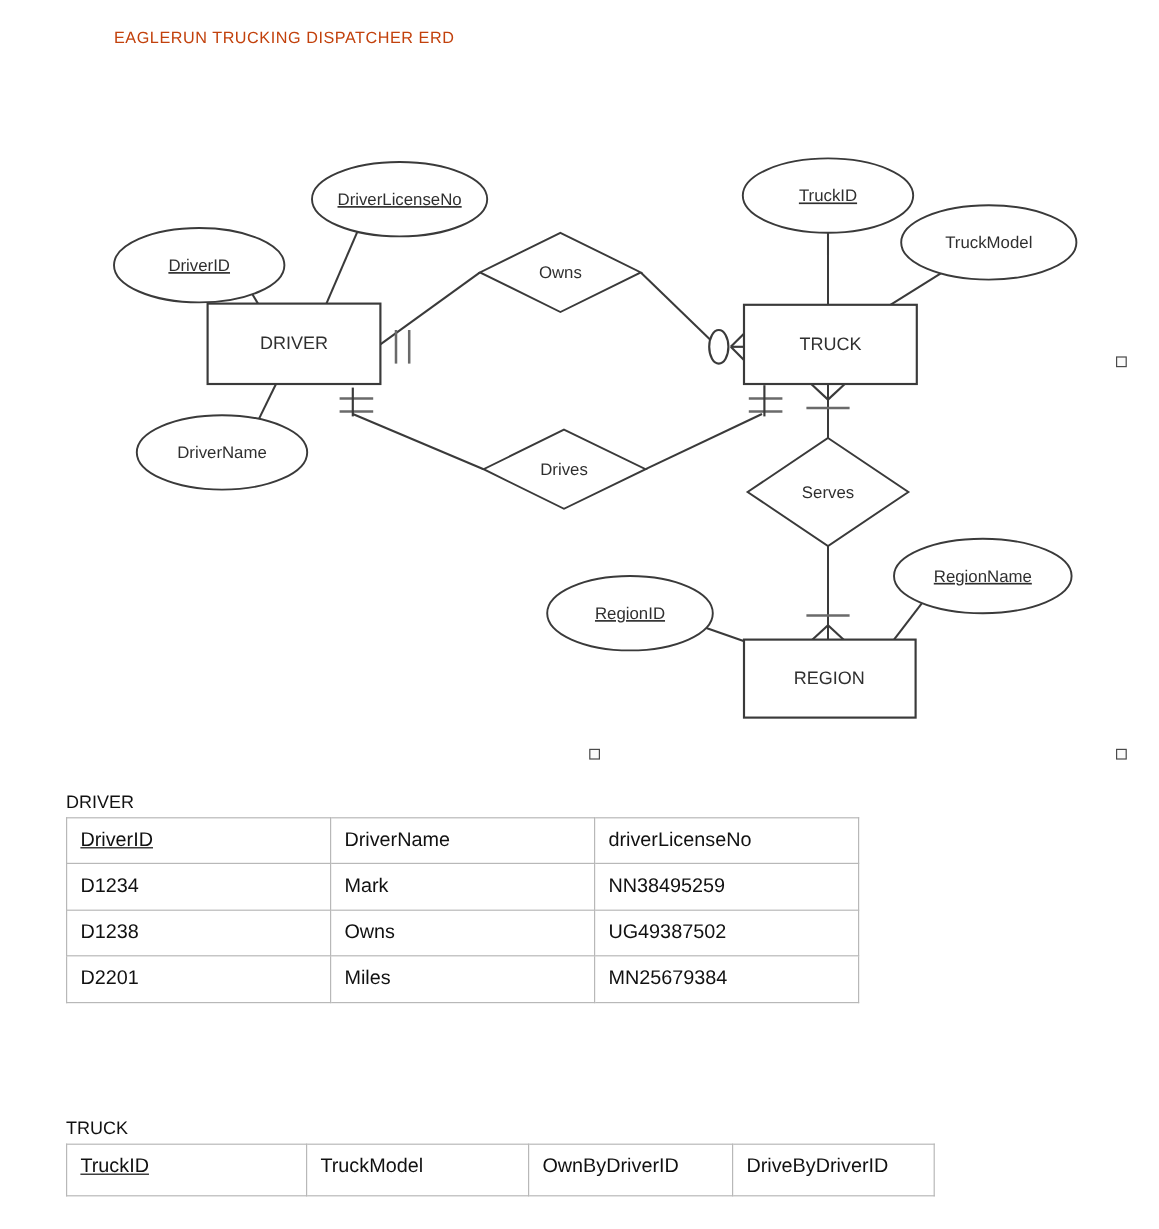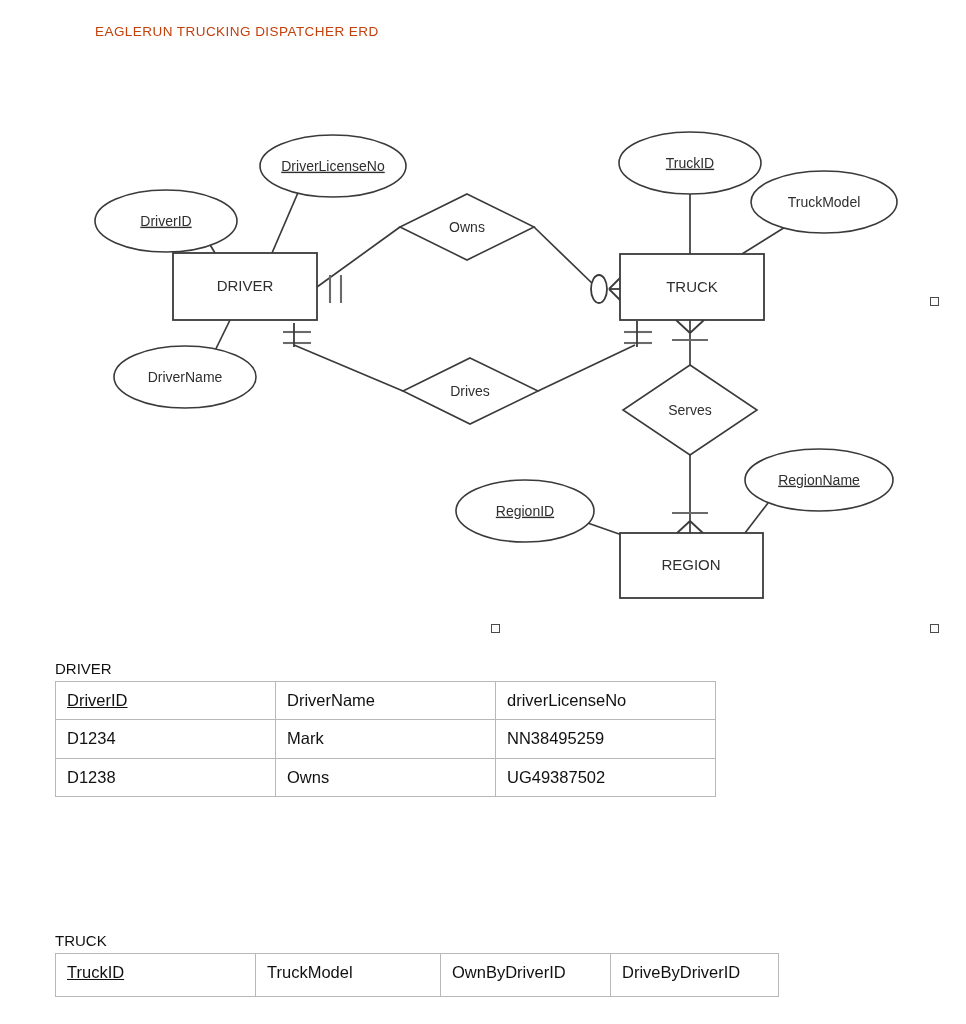--- a/index.html
+++ b/index.html
@@ -312,20 +312,25 @@
     <tbody>
         <tr>
           <td>D1234</td>
           <td>Mark</td>
           <td>NN38495259</td>
         </tr>
         <tr>
           <td>D1238</td>
           <td>Owns</td>
           <td>UG49387502</td>
+        </tr>
+        <tr>
+          <td>D2201</td>
+          <td>Miles</td>
+          <td>MN25679384</td>
         </tr>
       </tbody>
   </table>
 </div>
 
 <div class="tbl-section" id="truck-table-section">
   <div class="tbl-caption">TRUCK</div>
   <table class="data-tbl" id="truck-table">
     <colgroup>
         <col class="c0">

